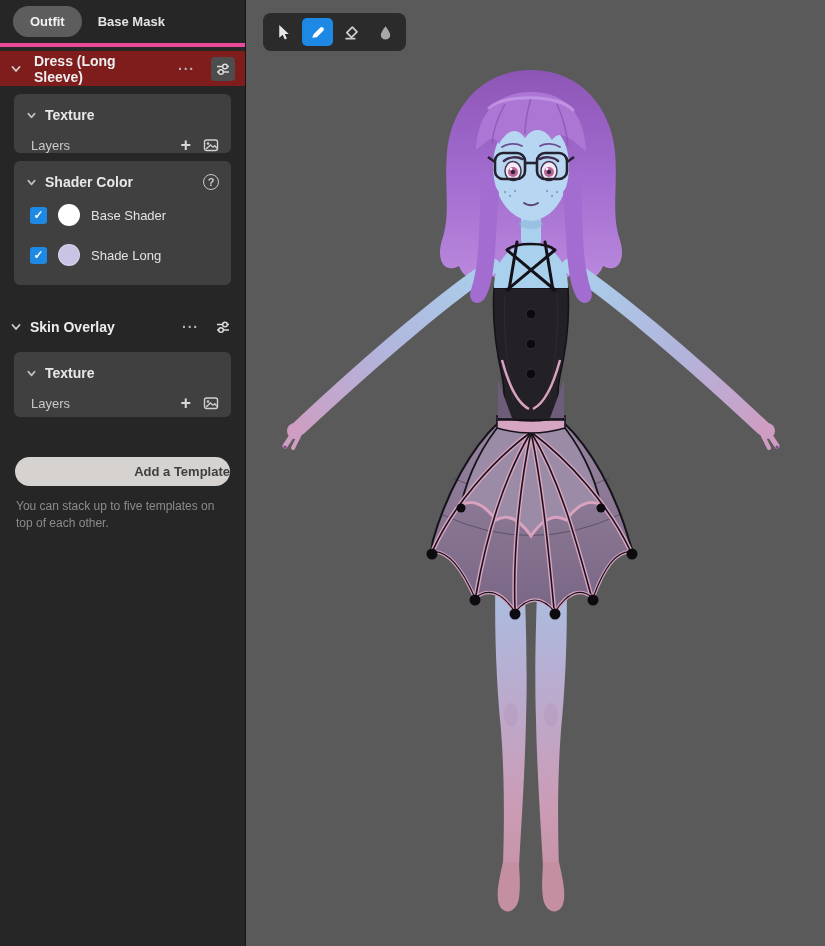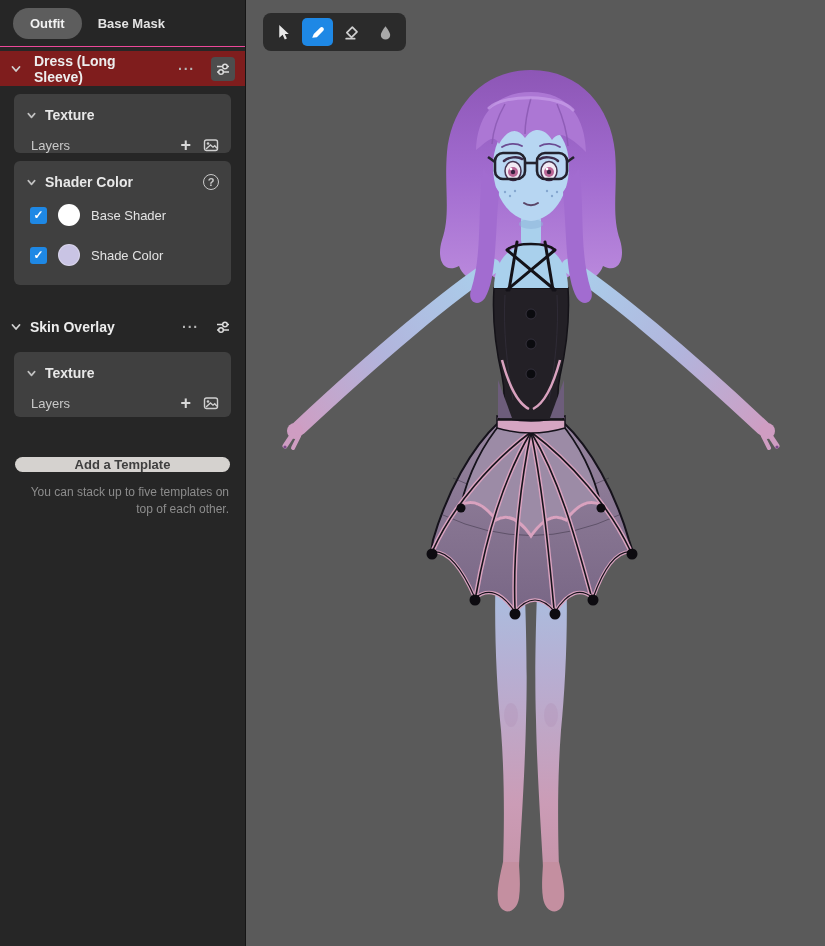--- a/index.html
+++ b/index.html
@@ -3,21 +3,21 @@
 <meta charset="utf-8">
 <style>
   * { margin:0; padding:0; box-sizing:border-box; }
   body { font-family:"Liberation Sans", sans-serif; background:#1a1a1a; }
   .app { position:relative; width:825px; height:946px; background:#5a5a5a; overflow:hidden; }
 
   
   .sidebar { position:absolute; left:0; top:0; width:246px; height:100%;
              background:#262626; border-right:1px solid #151515; display:flex; flex-direction:column; }
   .tabbar { display:flex; align-items:center; height:47px; padding:0 13px; gap:2px;
-            border-bottom:1px solid #ec4899; flex:none; }
+            border-bottom:4px solid #ec4899; flex:none; }
   .tab-pill { background:#5d5d5d; color:#f2f2f2; border:none; border-radius:16px;
               padding:8px 17px; font-size:13px; font-weight:700; font-family:inherit; cursor:pointer; }
   .tab-plain { background:none; border:none; color:#e3e3e3; font-size:13px; font-weight:700;
                padding:8px 14px; font-family:inherit; cursor:pointer; }
 
   .section-header { display:flex; align-items:center; gap:8px; height:35px; padding:0 10px; flex:none; }
   .dress-header { background:#7f1d1d; margin-top:4px;gap:12px; }
   .skin-header { background:transparent; margin-top:24px; }
   .sec-title { font-size:14px; font-weight:700; color:#ededed; }
   .spacer { flex:1; }
@@ -49,23 +49,23 @@
   .help-circle { width:16px; height:16px; border:1.5px solid #c9c9c9; border-radius:50%;
                  color:#c9c9c9; font-size:11px; font-weight:700; display:flex; align-items:center;
                  justify-content:center; cursor:pointer; }
   .shader-row { display:flex; align-items:center; gap:11px; padding:9px 12px 9px 16px; }
   .checkbox { width:17px; height:17px; background:#1e88e5; border-radius:3px; color:#fff;
               font-size:12px; font-weight:700; display:flex; align-items:center; justify-content:center;
               cursor:pointer; flex:none; }
   .swatch { width:22px; height:22px; border-radius:50%; border:1px solid rgba(255,255,255,.28); flex:none; }
   .shader-label { font-size:13px; color:#e2e2e2; }
 
-  .template-btn { margin:40px 15px 0; height:15px; background:#d5d2cf; border:none; border-radius:15px;
-                  font-size:13px; font-weight:700; color:#3f3f3f; font-family:inherit; cursor:pointer; flex:none; }
-  .hint { margin:12px 16px 16px; color:#8c8c8c; font-size:12px; text-align:right; line-height:1.45; }
+  .template-btn { margin:40px 15px 0; height:29px; background:#d5d2cf; border:none; border-radius:15px;
+                  font-size:13px; font-weight:700; color:#3f3f3f; font-family:inherit; cursor:pointer; flex:none;text-align:right; }
+  .hint { margin:12px 16px 16px; color:#8c8c8c; font-size:12px; text-align:left; line-height:1.45; }
 
   
   .canvas { position:absolute; left:247px; top:0; width:578px; height:946px; background:#5a5a5a; }
   .character { position:absolute; left:0; top:0; width:578px; height:946px; }
   .toolbar { position:absolute; left:16px; top:13px; display:flex; gap:3px; background:#2b2b2b;
              border-radius:8px; padding:5px; z-index:5; }
   .tool { width:31px; height:28px; display:flex; align-items:center; justify-content:center;
           border:none; background:none; border-radius:5px; cursor:pointer; }
   .tool.active { background:#1e88e5; }
 </style>
@@ -137,21 +137,21 @@
         <span class="help-circle">?</span>
       </div>
       <div class="shader-row">
         <span class="checkbox">✓</span>
         <span class="swatch" style="background-color: rgb(255, 255, 255);"></span>
         <span class="shader-label">Base Shader</span>
       </div>
       <div class="shader-row">
         <span class="checkbox">✓</span>
         <span class="swatch" style="background-color: rgb(201, 196, 228);"></span>
-        <span class="shader-label">Shade Color</span>
+        <span class="shader-label">Shade Long</span>
       </div>
     </div>
 
     <div class="section-header skin-header">
       <span class="licon">
         <svg width="12" height="12" viewBox="0 0 12 12">
             <polyline points="2.5,4 6,8 9.5,4" fill="none" stroke="#d0d0d0" stroke-width="1.8" stroke-linecap="round" stroke-linejoin="round"></polyline>
           </svg>
       </span>
       <span class="sec-title">Skin Overlay</span>

